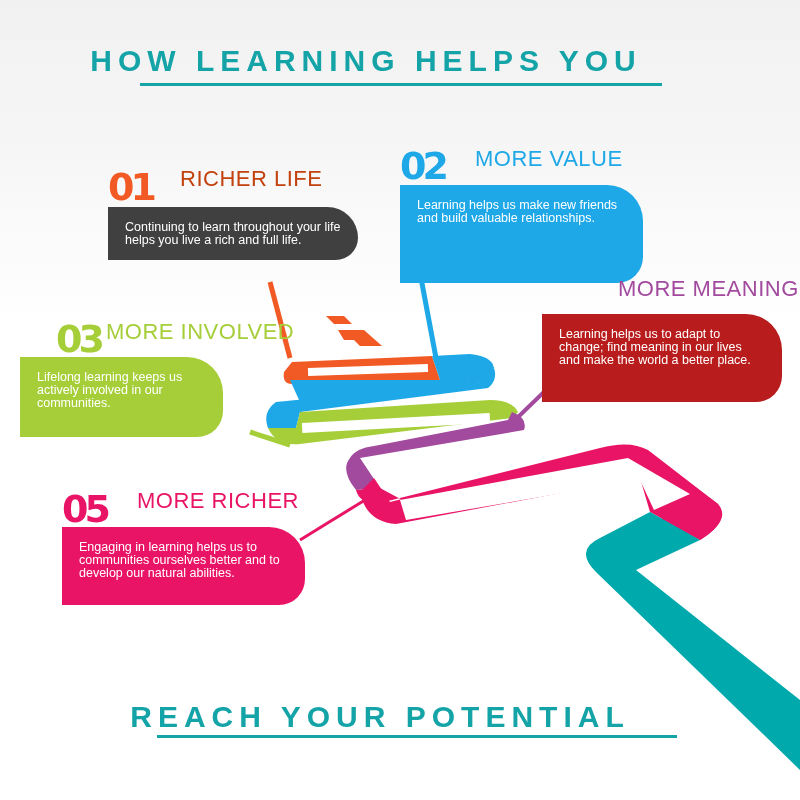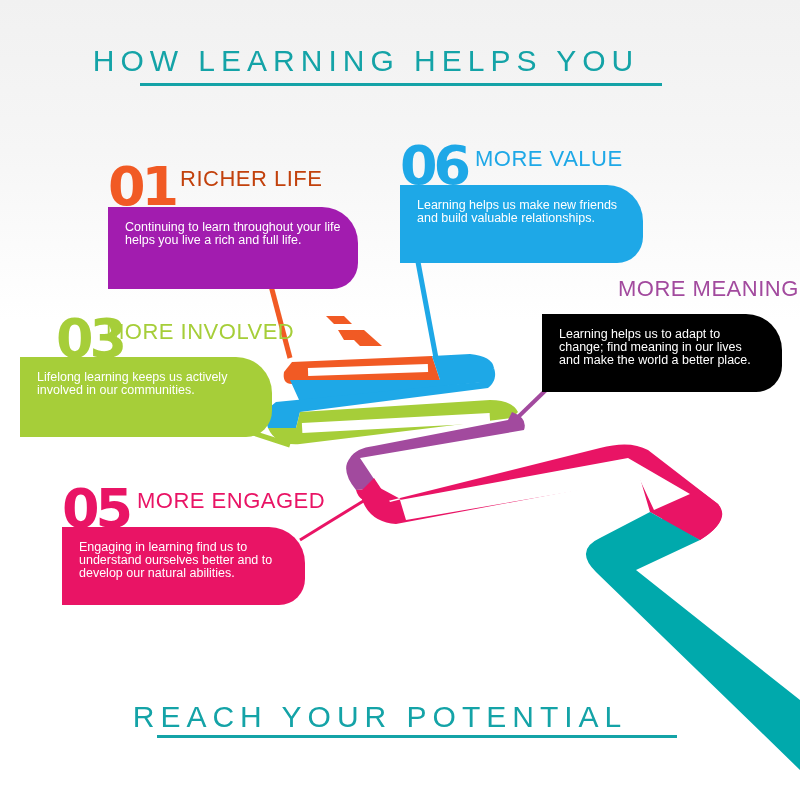--- a/index.html
+++ b/index.html
@@ -1,23 +1,23 @@
 <!DOCTYPE html>
 <html><head>
 <meta charset="utf-8">
 <style>
   html,body{margin:0;padding:0;}
   body{width:800px;height:800px;position:relative;overflow:hidden;
     background:linear-gradient(#f1f1f1 0px,#f6f6f6 150px,#ffffff 320px,#ffffff 800px);
     font-family:"Liberation Sans",sans-serif;}
   .title{position:absolute;left:0;width:732px;text-align:center;color:#14a3a7;
-    font-size:30px;letter-spacing:6px;font-weight:normal;}
+    font-size:30px;letter-spacing:6px;font-weight:bold;}
   .uline{position:absolute;height:3px;background:#14a3a7;}
   svg.path{position:absolute;left:0;top:0;}
-  .num{position:absolute;font-family:"DejaVu Sans",sans-serif;font-weight:bold;font-size:54px;line-height:54px;letter-spacing:-4px;}
+  .num{position:absolute;font-family:"DejaVu Sans",sans-serif;font-weight:bold;font-size:38px;line-height:54px;letter-spacing:-4px;}
   .head{position:absolute;font-size:22px;letter-spacing:0.5px;}
   .card{position:absolute;color:#fff;font-size:12.5px;line-height:13px;box-sizing:border-box;padding:14px 16px 0 17px;
     border-radius:0 36px 26px 0;}
 </style>
 </head>
 <body>
 
 <div class="title" style="top:44px;">HOW LEARNING HELPS YOU</div>
 <div class="uline" style="left:140px;top:83px;width:522px;"></div>
 
@@ -46,42 +46,42 @@
   <path d="M356,490 L380,488 L406,502 L628,462 L690,500 L660,520 L700,540 Q730,522 718,504 L648,450 Q630,440 600,448 L384,502 Q360,506 356,490 Z" fill="#e91465"></path>
   <path d="M356,490 Q360,520 392,526 L642,480 L690,500 L700,540 L730,520 Q735,505 720,498 L648,452 L600,448 L600,458 L620,462 L680,498 L640,516 L650,540 Z" fill="none"></path>
   <path d="M360,492 Q366,522 396,524 L640,478 L650,512 L700,540 Q732,520 718,504 L650,454 Q630,442 604,448 L390,502 L374,478 Z" fill="#e91465"></path>
   <polygon points="400,500 628,458 690,494 654,510 640,480 406,520" fill="#fff"></polygon>
 
   <path d="M650,512 L700,540 L636,570 L800,700 L800,770 L596,572 Q574,550 600,538 Z" fill="#00a9ac"></path>
 </svg>
 
 <div class="num" style="left:108px;top:160px;color:#f15a24;">01</div>
 <div class="head" style="left:180px;top:166px;color:#c2410c;">RICHER LIFE</div>
-<div class="card" style="left:108px;top:207px;width:250px;height:82px;background:#a21caf;">
+<div class="card" style="left:108px;top:207px;width:250px;height:53px;background:#404040;">
   <span>Continuing to learn throughout your life helps you live a rich and full life.</span>
 </div>
 
-<div class="num" style="left:400px;top:139px;color:#1ea8e7;">06</div>
+<div class="num" style="left:400px;top:139px;color:#1ea8e7;">02</div>
 <div class="head" style="left:475px;top:146px;color:#1ea8e7;">MORE VALUE</div>
-<div class="card" style="left:400px;top:185px;width:243px;height:78px;background:#1ea8e7;">
+<div class="card" style="left:400px;top:185px;width:243px;height:98px;background:#1ea8e7;">
   <span>Learning helps us make new friends and build valuable relationships.</span>
 </div>
 
 <div class="num" style="left:20px;top:312px;color:#a6ce39;margin-left:36px;">03</div>
 <div class="head" style="left:94px;top:319px;color:#a6ce39;margin-left:12px;">MORE INVOLVED</div>
-<div class="card" style="left:20px;top:357px;width:252px;height:80px;background:#a6ce39;">
+<div class="card" style="left:20px;top:357px;width:203px;height:80px;background:#a6ce39;">
   <span>Lifelong learning keeps us actively involved in our communities.</span>
 </div>
 
 <div class="num" style="left:542px;top:270px;color:#a24a9e;margin-top:43px;">04</div>
 <div class="head" style="left:618px;top:276px;color:#a24a9e;">MORE MEANING</div>
-<div class="card" style="left:542px;top:314px;width:240px;height:78px;background:#000000;">
+<div class="card" style="left:542px;top:314px;width:240px;height:88px;background:#b91c1c;">
   <span>Learning helps us to adapt to change; find meaning in our lives and make the world a better place.</span>
 </div>
 
 <div class="num" style="left:62px;top:482px;color:#e91465;">05</div>
-<div class="head" style="left:137px;top:488px;color:#e91465;">MORE ENGAGED</div>
+<div class="head" style="left:137px;top:488px;color:#e91465;">MORE RICHER</div>
 <div class="card" style="left:62px;top:527px;width:243px;height:78px;background:#e91465;">
-  <span>Engaging in learning find us to understand ourselves better and to develop our natural abilities.</span>
+  <span>Engaging in learning helps us to communities ourselves better and to develop our natural abilities.</span>
 </div>
 
 <div class="title" style="top:700px;left:14px;">REACH YOUR POTENTIAL</div>
 <div class="uline" style="left:157px;top:735px;width:520px;"></div>
 
 </body></html>

